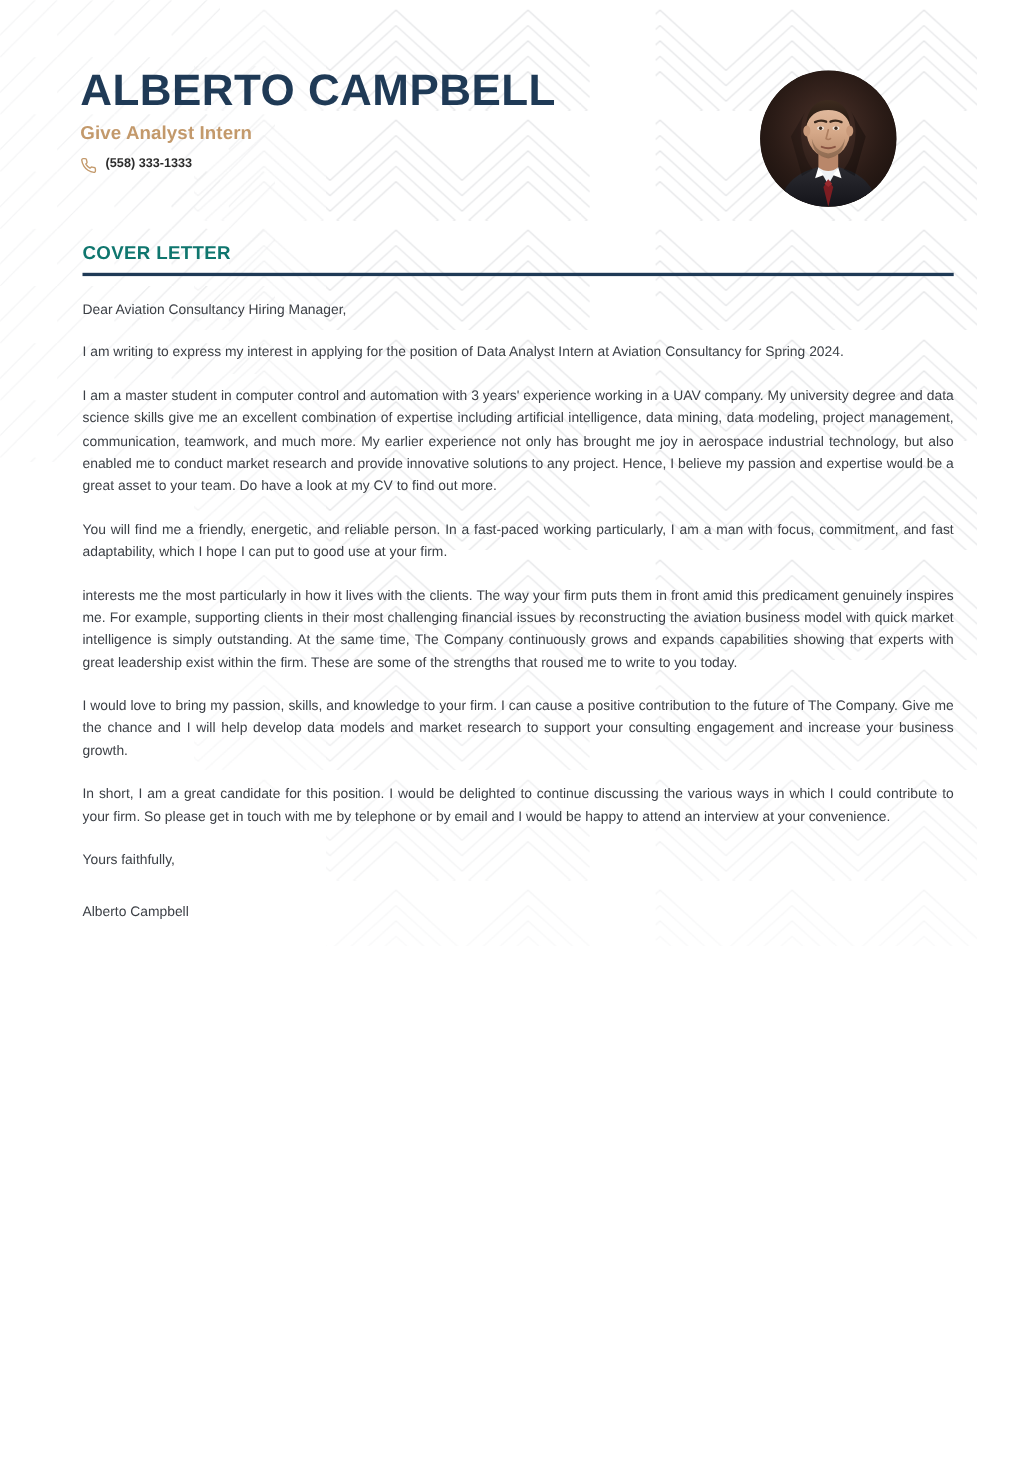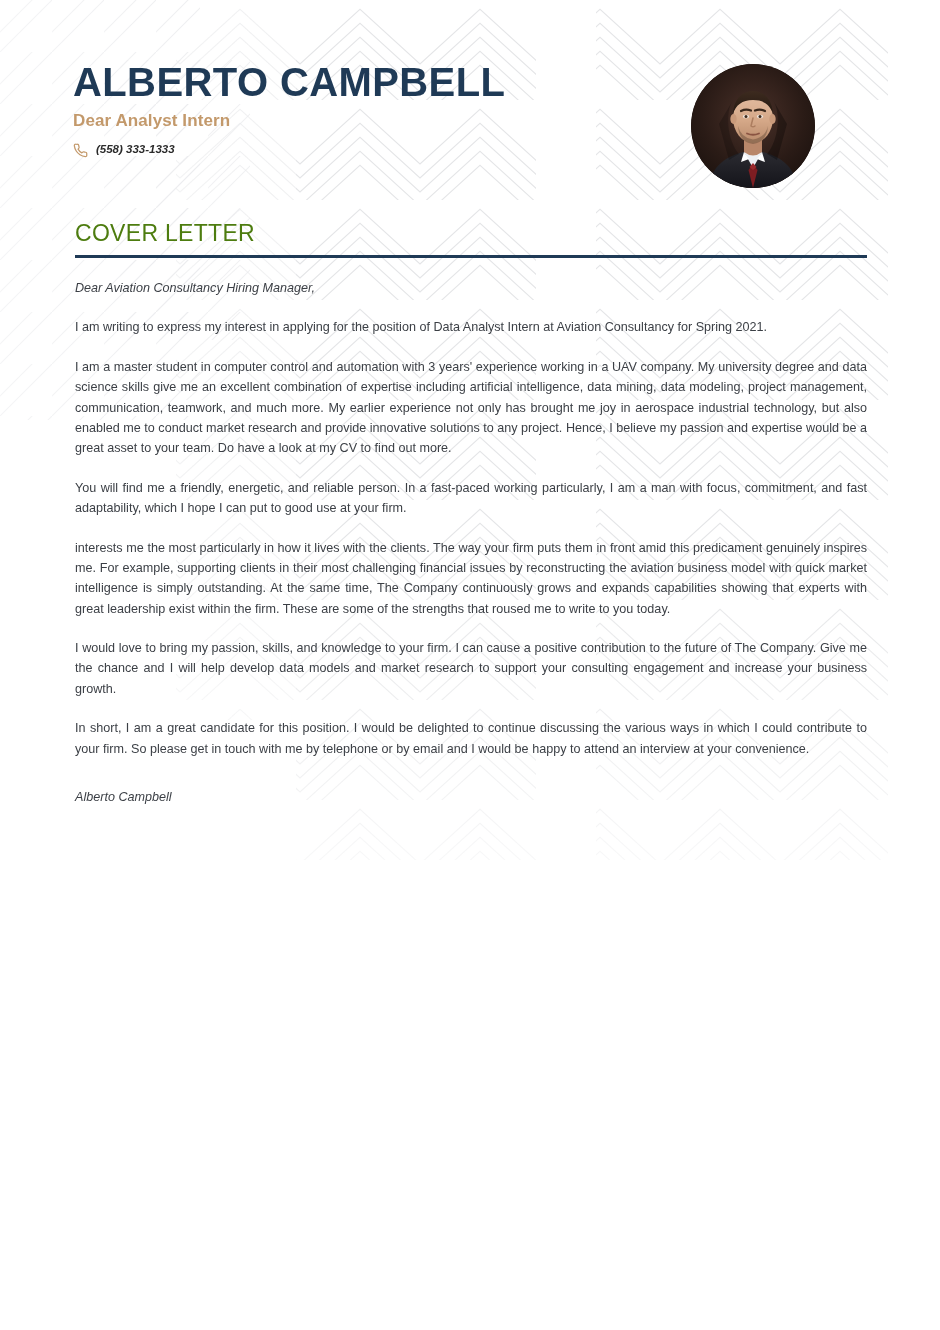--- a/index.html
+++ b/index.html
@@ -64,21 +64,21 @@
 
   .contact-grid {
     display: flex;
     gap: 0px;
   }
   .contact-col {
     display: flex;
     flex-direction: column;
     gap: 9px;
   }
-  .contact-col.left { width: 294px; font-style: italic; }
+  .contact-col.left { width: 294px; }
   .contact-col.right { width: 300px; }
 
   .contact-row {
     display: flex;
     align-items: flex-start;
     gap: 8px;
   }
   .contact-ico {
     flex: 0 0 auto;
     width: 15px;
@@ -110,23 +110,23 @@
   }
   .photo-wrap svg { display: block; }
 
   
   .section {
     position: relative;
     z-index: 2;
     padding: 32px 73px 0 75px;
   }
   .section-title {
-    font-size: 23px;
-    font-weight: 400;
-    color: #4d7c0f;
+    font-size: 17px;
+    font-weight: 700;
+    color: #0f766e;
     letter-spacing: 0.3px;
     margin: 0 0 8px 0;
   }
   .rule {
     height: 3px;
     background: #1f3a56;
     width: 792px;
     margin: 0 0 20px 0;
   }
 
@@ -141,21 +141,20 @@
     line-height: 1.62;
     color: #3b3f45;
     margin: 0 0 19px 0;
     width: 792px;
     text-align: justify;
   }
   .para.salutation,
   .para.closing,
   .para.signature {
     text-align: left;
-    font-style: italic;
   }
   .para.signature {
     margin-top: 28px;
   }
 </style>
 </head>
 <body>
 
 <div class="page">
 
@@ -206,21 +205,21 @@
         <rect x="120" y="60" width="130" height="280" fill="url(#diag)" opacity="0.7"></rect>
       </g>
     </g>
   </svg>
 
   <div class="header">
 
     <div class="identity">
 
       <h1 class="name">ALBERTO CAMPBELL</h1>
-      <div class="role">Dear Analyst Intern</div>
+      <div class="role">Give Analyst Intern</div>
 
       <div class="contact-grid">
 
         <div class="contact-col left">
 
           <div class="contact-row">
             <span class="contact-ico">
               <svg width="15" height="15" viewBox="0 0 24 24" fill="none" stroke="#c3996b" stroke-width="2" stroke-linecap="round" stroke-linejoin="round">
                 <path d="M22 16.9v3a2 2 0 0 1-2.2 2 19.8 19.8 0 0 1-8.6-3.1 19.5 19.5 0 0 1-6-6A19.8 19.8 0 0 1 2.1 4.2 2 2 0 0 1 4.1 2h3a2 2 0 0 1 2 1.7c.1 1 .3 1.9.6 2.8a2 2 0 0 1-.5 2.1L8.1 9.8a16 16 0 0 0 6 6l1.2-1.1a2 2 0 0 1 2.1-.5c.9.3 1.8.5 2.8.6a2 2 0 0 1 1.8 2.1z"></path>
               </svg>
@@ -303,22 +302,23 @@
 
   </div>
 
   <div class="section">
     <h2 class="section-title">COVER LETTER</h2>
     <div class="rule"></div>
   </div>
 
   <div class="letter">
     <p class="para salutation">Dear Aviation Consultancy Hiring Manager,</p>
-    <p class="para">I am writing to express my interest in applying for the position of Data Analyst Intern at Aviation Consultancy for Spring 2021.</p>
+    <p class="para">I am writing to express my interest in applying for the position of Data Analyst Intern at Aviation Consultancy for Spring 2024.</p>
     <p class="para">I am a master student in computer control and automation with 3 years' experience working in a UAV company. My university degree and data science skills give me an excellent combination of expertise including artificial intelligence, data mining, data modeling, project management, communication, teamwork, and much more. My earlier experience not only has brought me joy in aerospace industrial technology, but also enabled me to conduct market research and provide innovative solutions to any project. Hence, I believe my passion and expertise would be a great asset to your team. Do have a look at my CV to find out more.</p>
     <p class="para">You will find me a friendly, energetic, and reliable person. In a fast-paced working particularly, I am a man with focus, commitment, and fast adaptability, which I hope I can put to good use at your firm.</p>
     <p class="para">interests me the most particularly in how it lives with the clients. The way your firm puts them in front amid this predicament genuinely inspires me. For example, supporting clients in their most challenging financial issues by reconstructing the aviation business model with quick market intelligence is simply outstanding. At the same time, The Company continuously grows and expands capabilities showing that experts with great leadership exist within the firm. These are some of the strengths that roused me to write to you today.</p>
     <p class="para">I would love to bring my passion, skills, and knowledge to your firm. I can cause a positive contribution to the future of The Company. Give me the chance and I will help develop data models and market research to support your consulting engagement and increase your business growth.</p>
     <p class="para">In short, I am a great candidate for this position. I would be delighted to continue discussing the various ways in which I could contribute to your firm. So please get in touch with me by telephone or by email and I would be happy to attend an interview at your convenience.</p>
+    <p class="para closing">Yours faithfully,</p>
     <p class="para signature">Alberto Campbell</p>
   </div>
 
 </div>
 
 </body></html>

